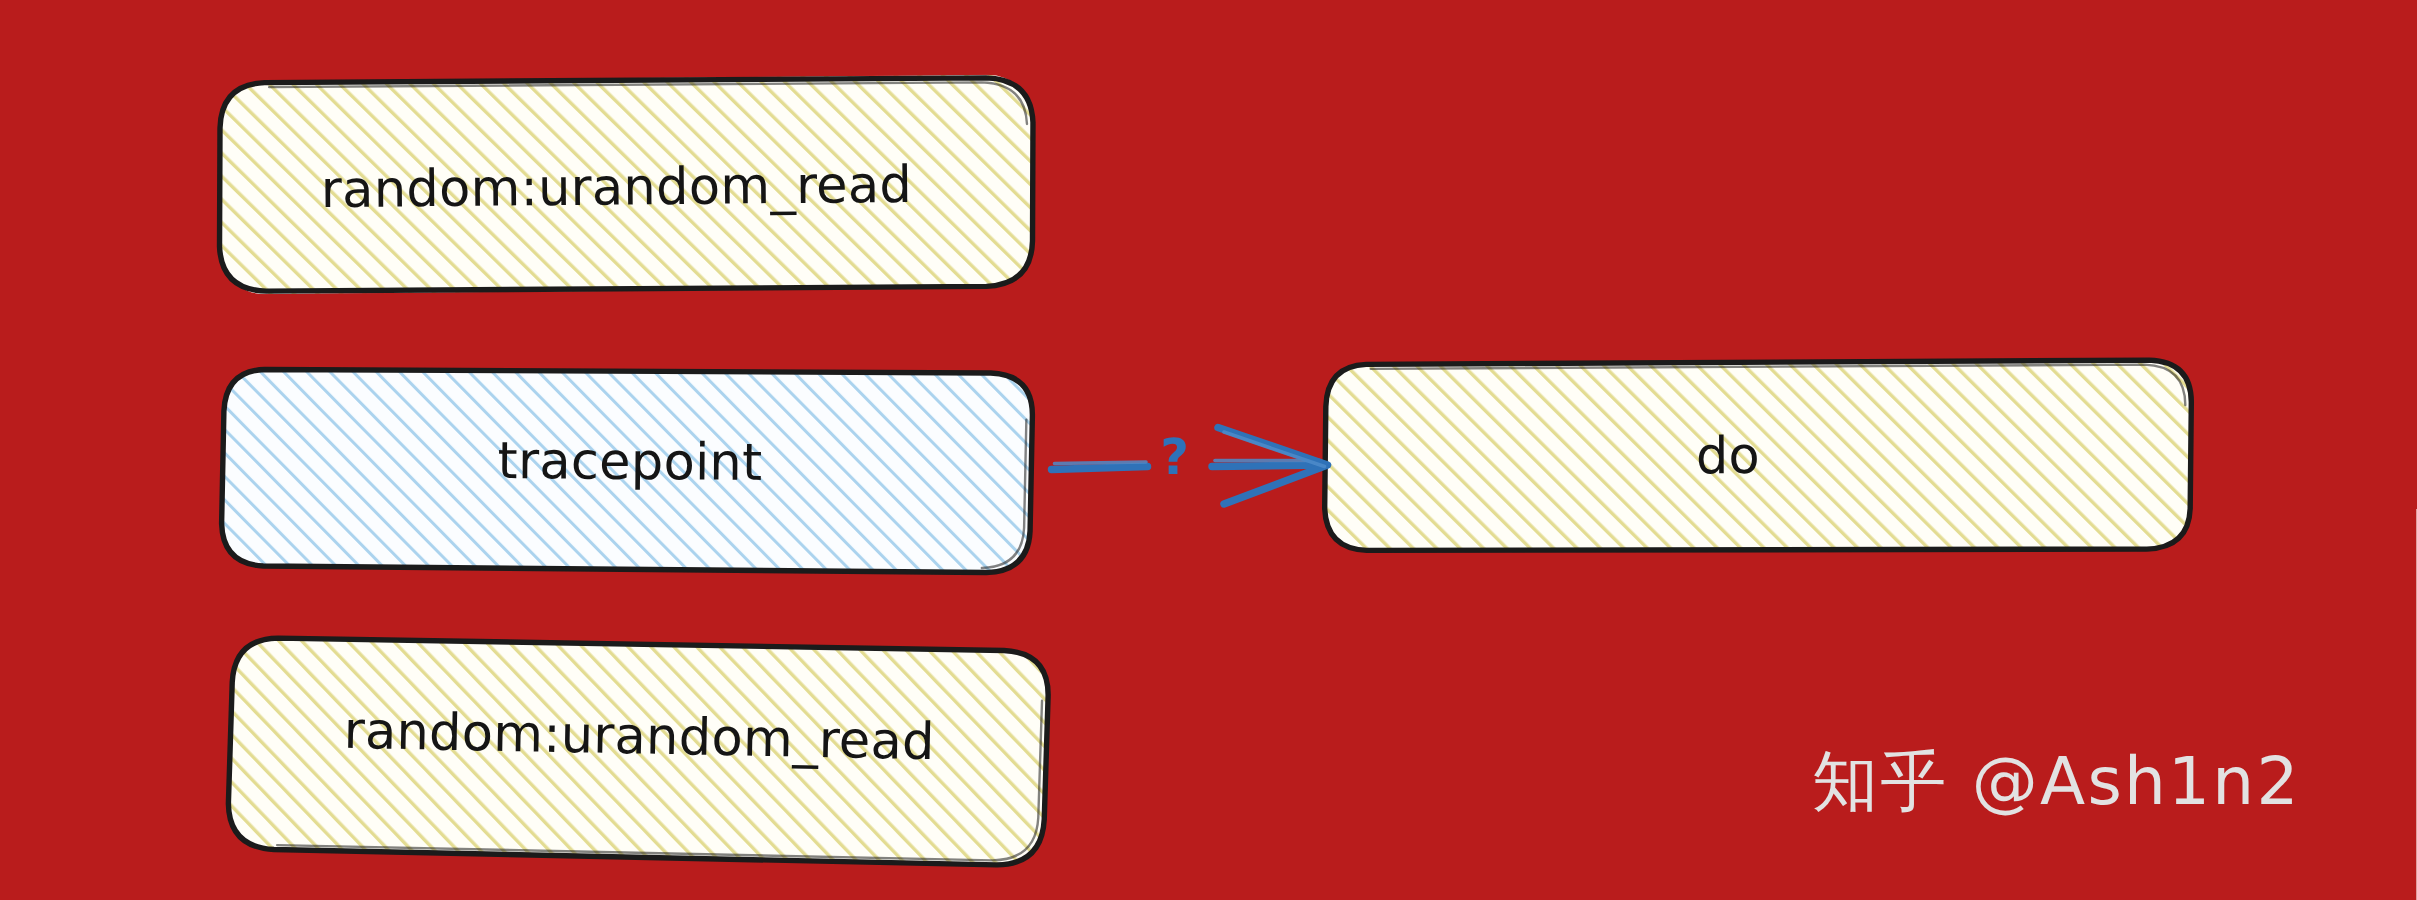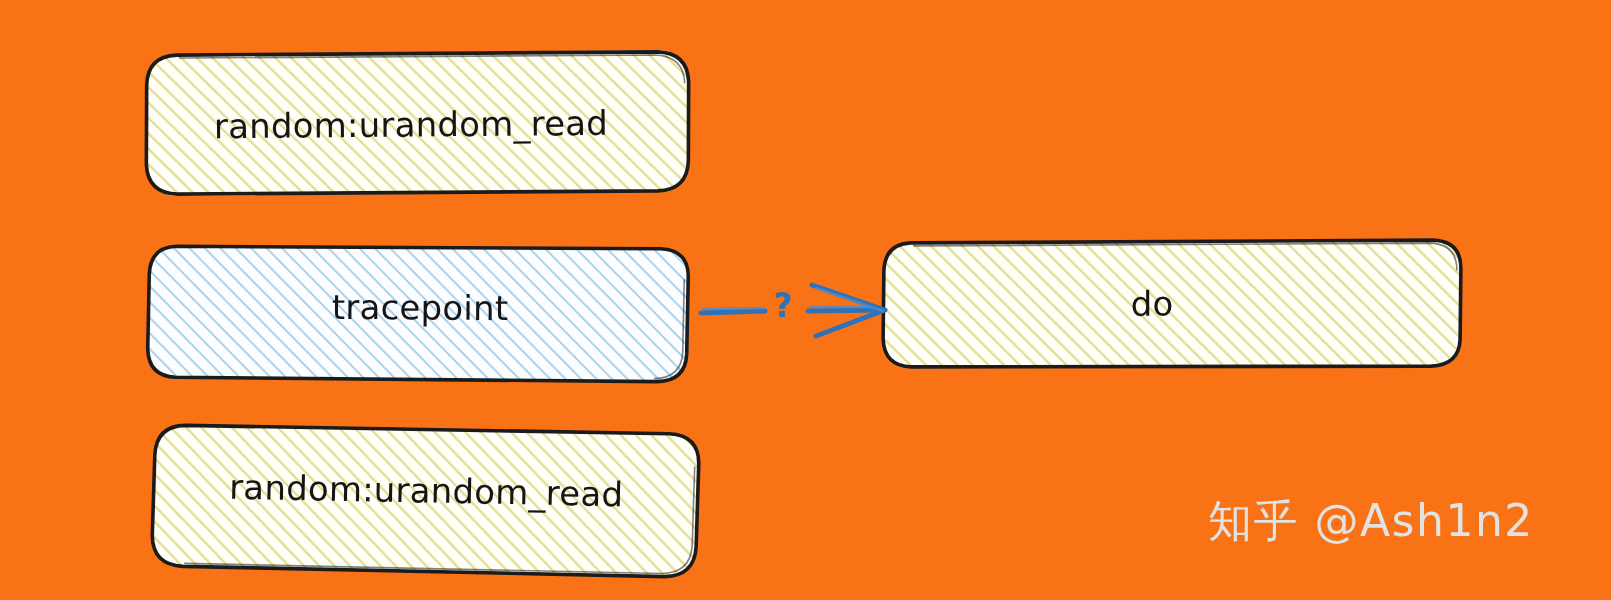--- a/index.html
+++ b/index.html
@@ -8,21 +8,21 @@
     padding: 0;
     background: #ffffff;
   }
   body {
     font-family: "DejaVu Sans", sans-serif;
   }
   #canvas {
     position: relative;
     width: 1611px;
     height: 600px;
-    background: #f97316;
+    background: #b91c1c;
     overflow: hidden;
     text-decoration: underline;
   }
   #canvas svg.diagram {
     position: absolute;
     left: 0;
     top: 0;
     width: 1611px;
     height: 600px;
     display: block;

